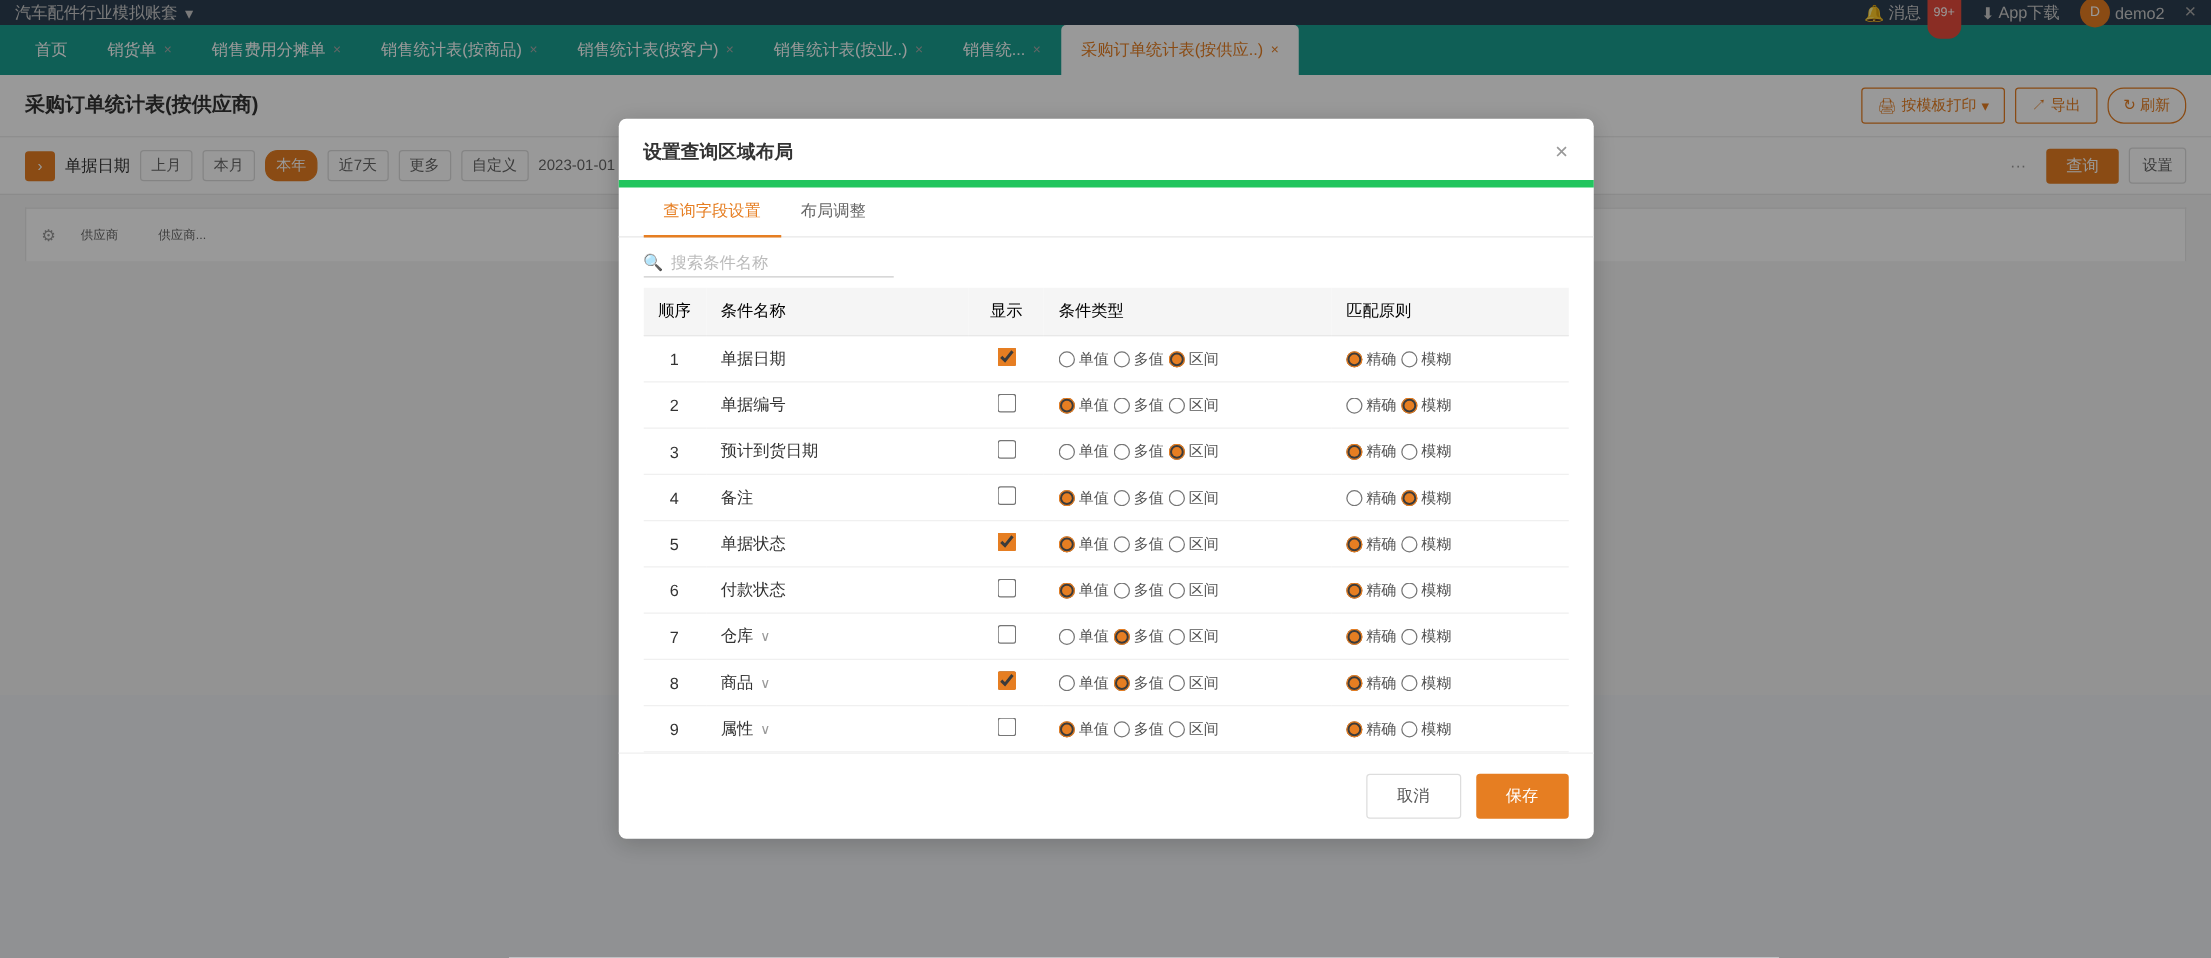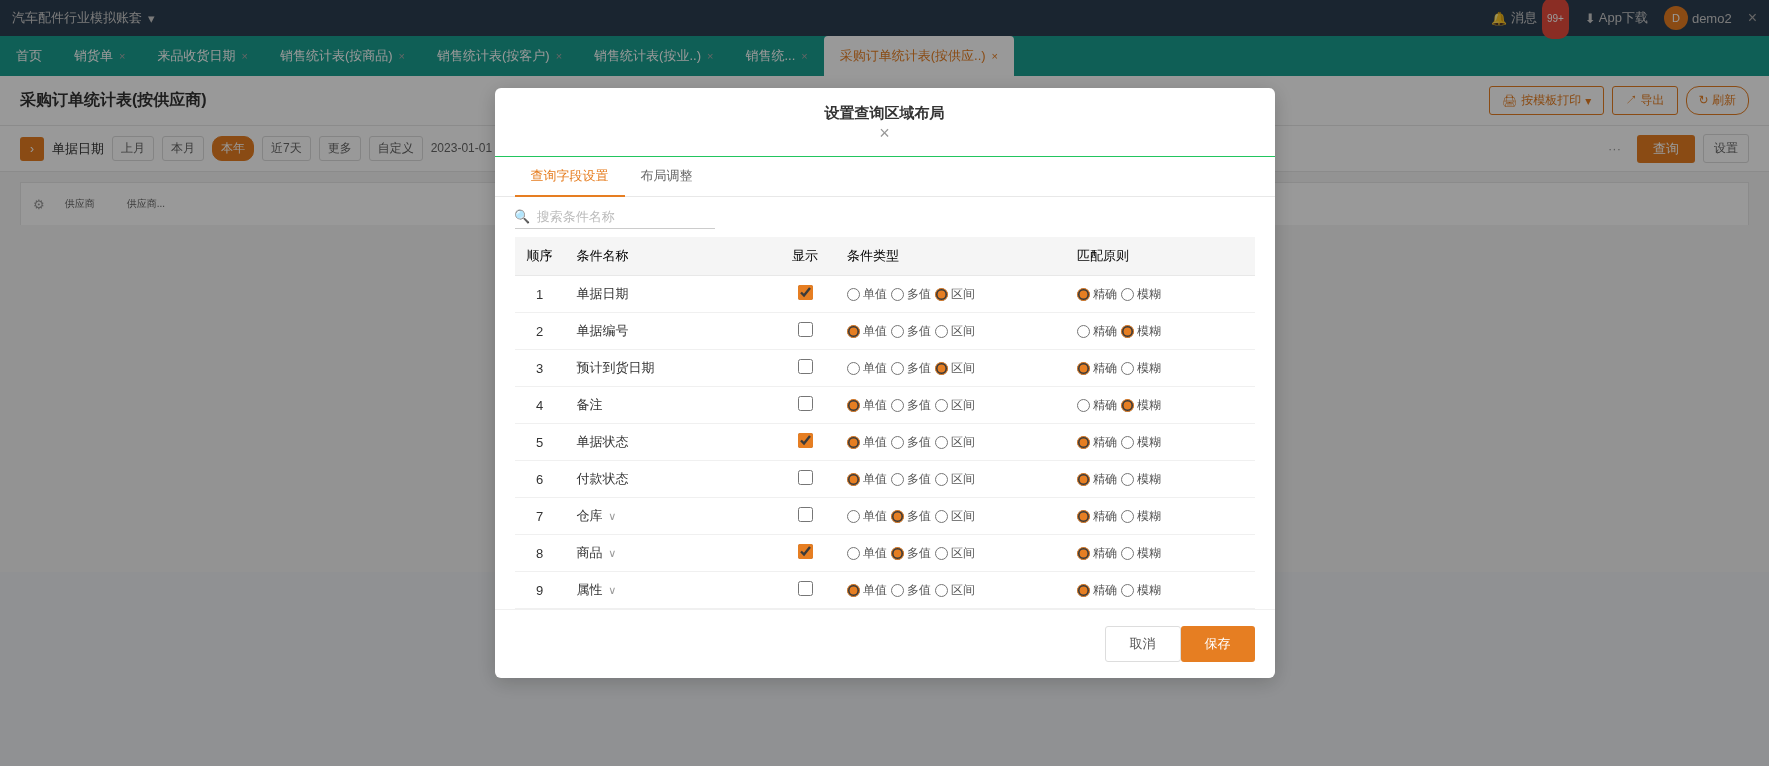--- a/index.html
+++ b/index.html
@@ -1,39 +1,39 @@
 <!DOCTYPE html>
 <html><head>
   <meta charset="utf-8">
   <style>
     * { box-sizing: border-box; margin: 0; padding: 0; }
     body { font-family: 'Microsoft YaHei', Arial, sans-serif; font-size: 13px; background: #f0f2f5; color: #333; }
 
     
     .top-bar {
       background: #2c3e50;
-      height: 36px;
+      height: 20px;
       display: flex;
       align-items: center;
       justify-content: space-between;
       padding: 0 12px;
       color: #fff;
     }
     .top-bar-left { font-size: 13px; color: #ccc; display: flex; align-items: center; gap: 6px; }
     .top-bar-right { display: flex; align-items: center; gap: 16px; font-size: 13px; color: #ccc; }
     .badge { background: #e74c3c; color: #fff; border-radius: 10px; padding: 15px 5px; font-size: 10px; margin-left: 2px; }
     .close-x { color: #aaa; font-size: 16px; cursor: pointer; }
 
     
     .tab-bar {
       background: #1a9e8f;
       height: 40px;
       display: flex;
       align-items: center;
-      padding: 0 0;
+      padding: 0 12px;
     }
     .tab-item {
       padding: 0 16px;
       height: 40px;
       display: flex;
       align-items: center;
       color: #fff;
       font-size: 13px;
       cursor: pointer;
       white-space: nowrap;
@@ -109,22 +109,21 @@
       max-height: 680px;
       box-shadow: 0 4px 20px rgba(0,0,0,0.2);
       display: flex;
       flex-direction: column;
     }
     .dialog-header {
       padding: 16px 20px 12px;
       display: flex;
       align-items: center;
       justify-content: space-between;
-      border-bottom: 1px solid #22c55e;
-      flex-direction: column;
+      border-bottom: 6px solid #22c55e;
     }
     .dialog-title { font-size: 15px; font-weight: bold; color: #333; }
     .dialog-close { cursor: pointer; color: #999; font-size: 18px; }
 
     
     .dialog-tabs {
       display: flex;
       padding: 0 20px;
       border-bottom: 1px solid #e8e8e8;
       gap: 0;
@@ -206,20 +205,21 @@
     
     .match-group { display: flex; align-items: center; gap: 4px; }
     .match-group label { display: flex; align-items: center; gap: 3px; font-size: 12px; color: #555; cursor: pointer; white-space: nowrap; }
     .match-group input[type=radio] { accent-color: #e67e22; cursor: pointer; }
 
     
     .dialog-footer {
       padding: 16px 20px;
       display: flex;
       justify-content: flex-end;
+      gap: 12px;
       border-top: 1px solid #f0f0f0;
     }
     .btn-cancel {
       padding: 8px 24px;
       border: 1px solid #ddd;
       background: #fff;
       color: #555;
       border-radius: 3px;
       cursor: pointer;
       font-size: 13px;
@@ -271,21 +271,21 @@
 
 <div class="tab-bar">
   <div class="tab-item">
     <span>首页</span>
   </div>
   <div class="tab-item">
     <span>销货单</span>
     <span class="tab-close">×</span>
   </div>
   <div class="tab-item">
-    <span>来品收货日期</span>
+    <span>销售费用分摊单</span>
     <span class="tab-close">×</span>
   </div>
   <div class="tab-item">
     <span>销售统计表(按商品)</span>
     <span class="tab-close">×</span>
   </div>
   <div class="tab-item">
     <span>销售统计表(按客户)</span>
     <span class="tab-close">×</span>
   </div>

